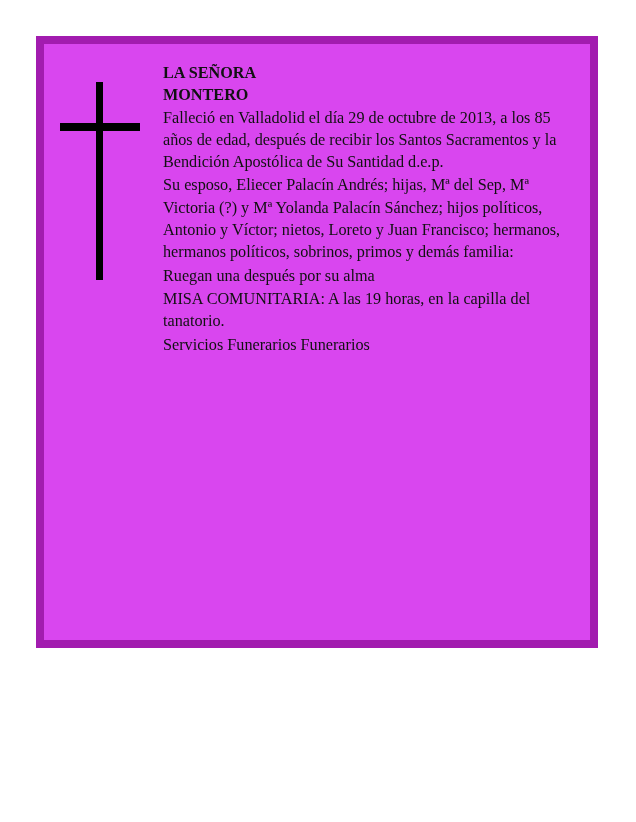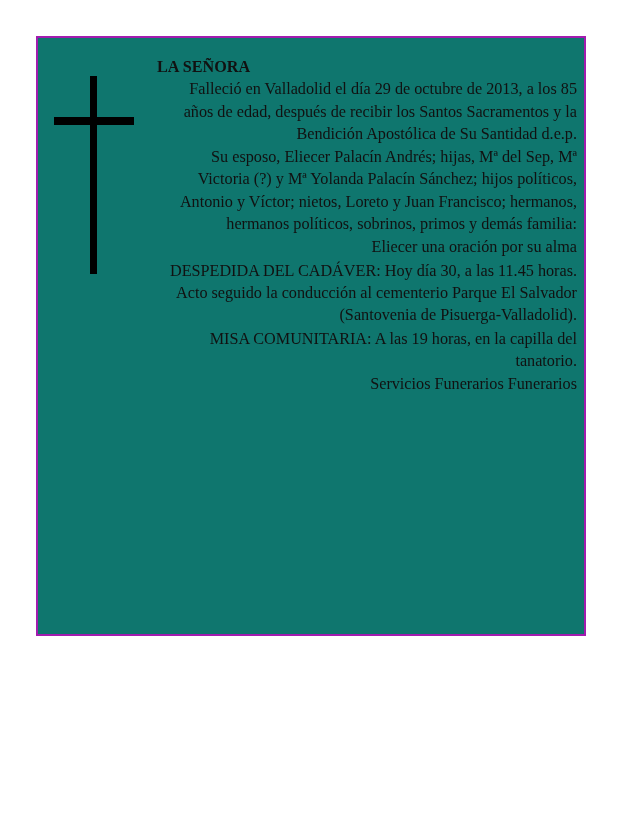--- a/index.html
+++ b/index.html
@@ -12,22 +12,22 @@
       height: 822px;
       position: relative;
       overflow: hidden;
     }
     .notice-frame {
       position: absolute;
       left: 36px;
       top: 36px;
       width: 546px;
       height: 596px;
-      border: 2px solid #a21caf;
-      background: #0f766e;
+      border: 8px solid #a21caf;
+      background: #d946ef;
     }
     .cross {
       position: absolute;
       left: 16px;
       top: 38px;
       width: 80px;
       height: 198px;
     }
     .cross-vertical {
       position: absolute;
@@ -54,34 +54,33 @@
       font-size: 16.2px;
       line-height: 22.3px;
       color: #111111;
     }
     .heading {
       font-weight: bold;
       margin: 0;
     }
     .para {
       margin: 0 0 1px 0;
-      text-align: right;
     }
   </style>
 </head>
 <body>
 
 <div class="notice-frame">
   <div class="cross">
     <div class="cross-vertical"></div>
     <div class="cross-horizontal"></div>
   </div>
 
   <div class="text-block">
     <div class="heading">LA SEÑORA</div>
+    <div class="heading">MONTERO</div>
     <p class="para">Falleció en Valladolid el día 29 de octubre de 2013, a los 85 años de edad, después de recibir los Santos Sacramentos y la Bendición Apostólica de Su Santidad d.e.p.</p>
     <p class="para">Su esposo, Eliecer Palacín Andrés; hijas, Mª del Sep, Mª Victoria (?) y Mª Yolanda Palacín Sánchez; hijos políticos, Antonio y Víctor; nietos, Loreto y Juan Francisco; hermanos, hermanos políticos, sobrinos, primos y demás familia:</p>
-    <p class="para">Eliecer una oración por su alma</p>
-    <p class="para">DESPEDIDA DEL CADÁVER: Hoy día 30, a las 11.45 horas. Acto seguido la conducción al cementerio Parque El Salvador (Santovenia de Pisuerga-Valladolid).</p>
+    <p class="para">Ruegan una después por su alma</p>
     <p class="para">MISA COMUNITARIA: A las 19 horas, en la capilla del tanatorio.</p>
     <p class="para">Servicios Funerarios Funerarios</p>
   </div>
 </div>
 
 </body></html>

